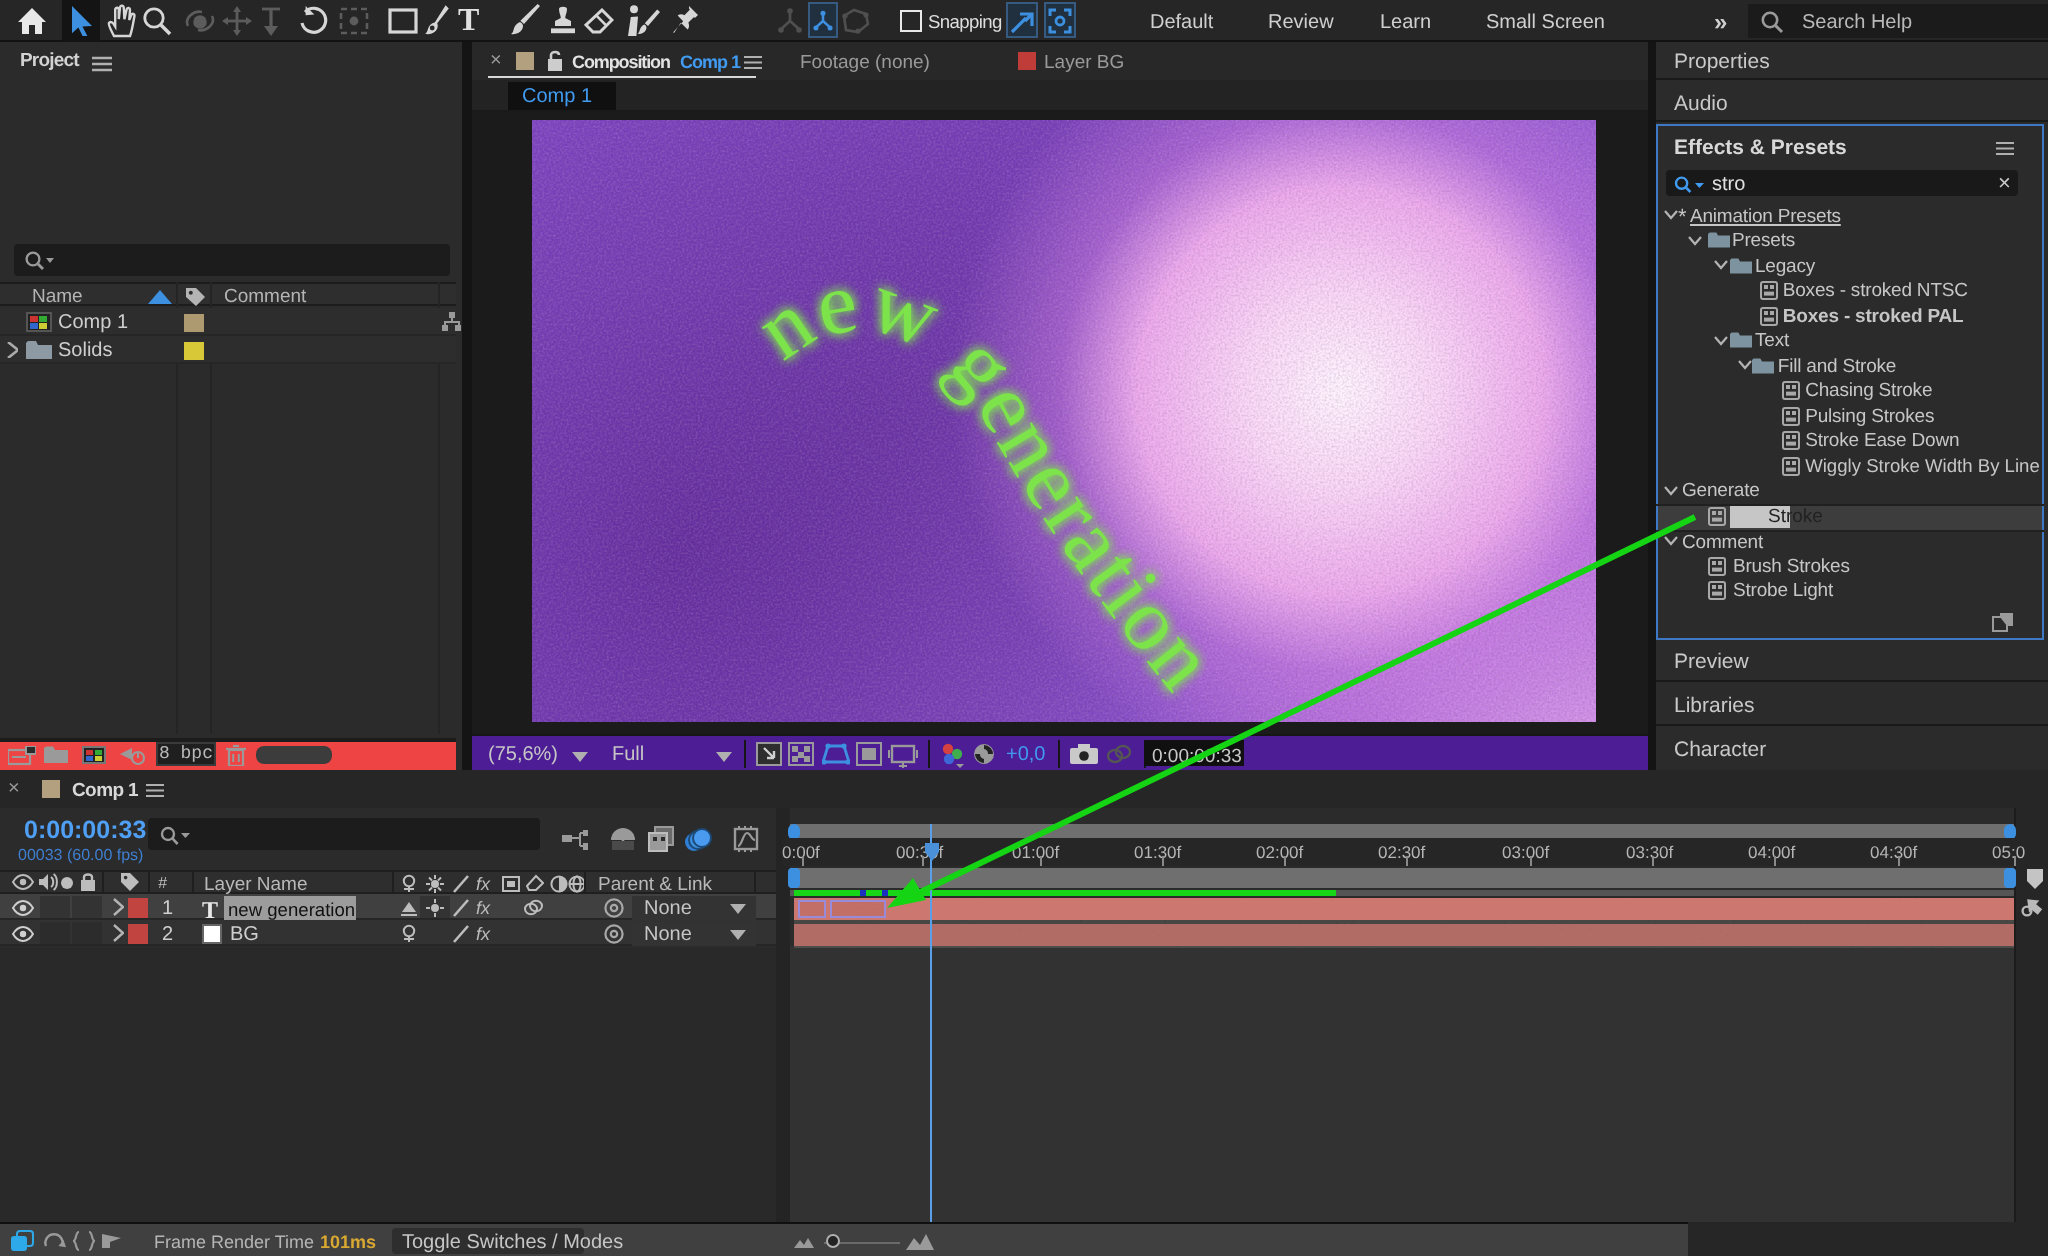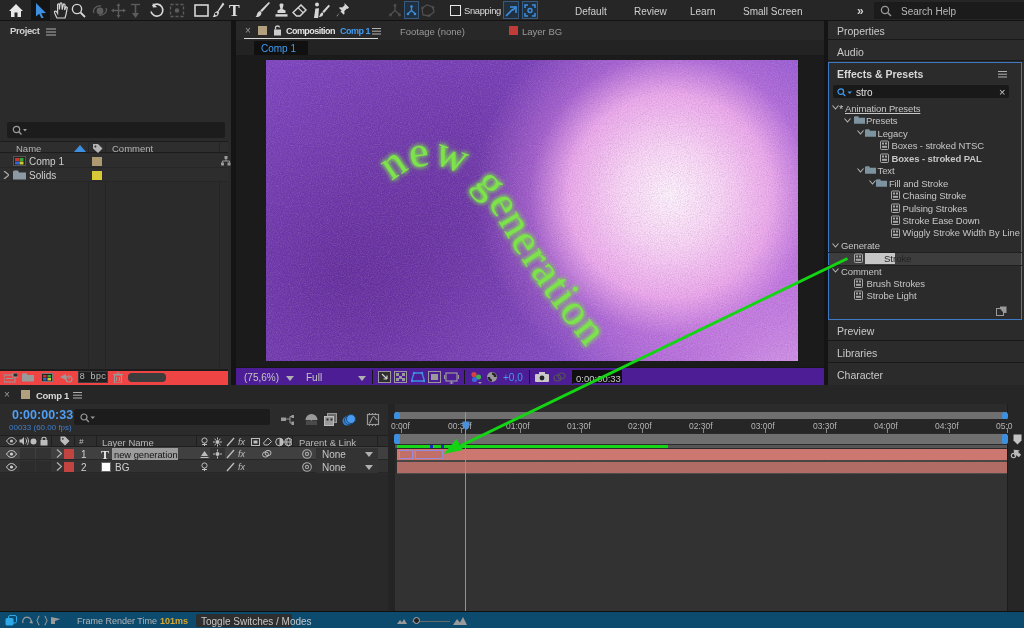--- a/index.html
+++ b/index.html
@@ -765,21 +765,21 @@
     <path d="M2 5 L7 1.5 L7 4 L11 4 L11 7.5 L7 7.5 L7 9.5 Z" fill="#b9b9b9" transform="rotate(40 6 6)"></path>
     <circle cx="3.5" cy="8.5" r="2.2" fill="none" stroke="#b9b9b9" stroke-width="1.2"></circle>
   </svg>
 
   <div class="abs" style="left:465px;top:27px;width:1px;height:199px;background:#5aa0e8;"></div>
   <svg class="abs" style="left:462px;top:36px" width="8" height="10" viewBox="0 0 8 10">
     <path d="M0.5 0.5 L7.5 0.5 L7.5 5 L4 9.5 L0.5 5 Z" fill="#4a90d9"></path>
   </svg>
 </div>
 
-<div class="abs" id="bottombar" style="left:0;top:611px;width:1024px;height:17px;background:#0c4a6e;border-top:1px solid #101010;">
+<div class="abs" id="bottombar" style="left:0;top:611px;width:844px;height:17px;background:#404040;border-top:1px solid #101010;">
   <svg class="abs" style="left:5px;top:3px" width="12" height="11" viewBox="0 0 12 11">
     <rect x="0.5" y="3" width="8" height="7.5" rx="1.5" fill="#2da8e8"></rect>
     <rect x="3.5" y="0.5" width="8" height="7.5" rx="1.5" fill="none" stroke="#2da8e8"></rect>
   </svg>
   <svg class="abs" style="left:21px;top:3px" width="12" height="11" viewBox="0 0 12 11">
     <path d="M2 8 A4.3 4.3 0 1 1 10 8" fill="none" stroke="#9a9a9a" stroke-width="1.2"></path>
     <path d="M10.8 5 L8.2 8 L12 8.6 Z" fill="#9a9a9a"></path>
   </svg>
   <svg class="abs" style="left:36px;top:3px" width="12" height="11" viewBox="0 0 12 11">
     <path d="M3.5 1 C1.5 1 2.5 5.5 0.5 5.5 C2.5 5.5 1.5 10 3.5 10 M8.5 1 C10.5 1 9.5 5.5 11.5 5.5 C9.5 5.5 10.5 10 8.5 10" fill="none" stroke="#9a9a9a" stroke-width="1.1"></path>

